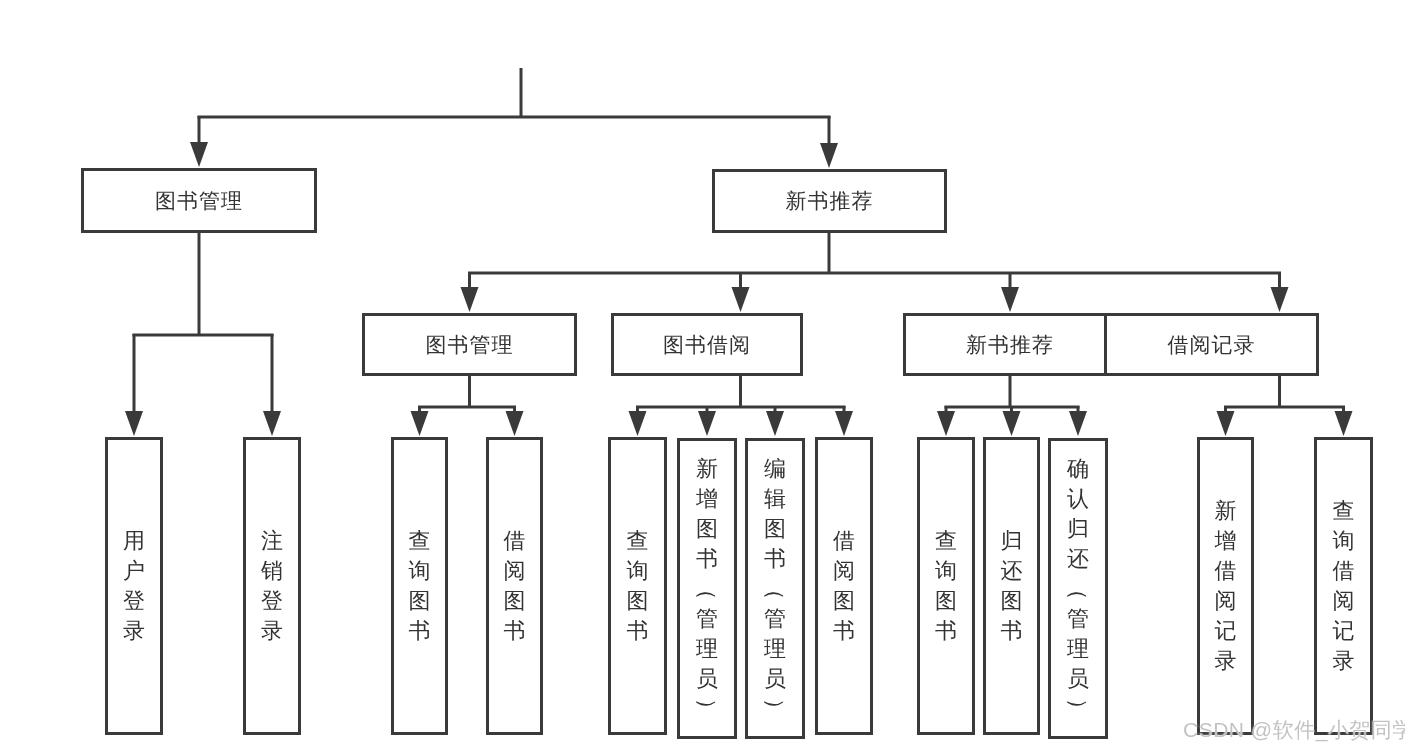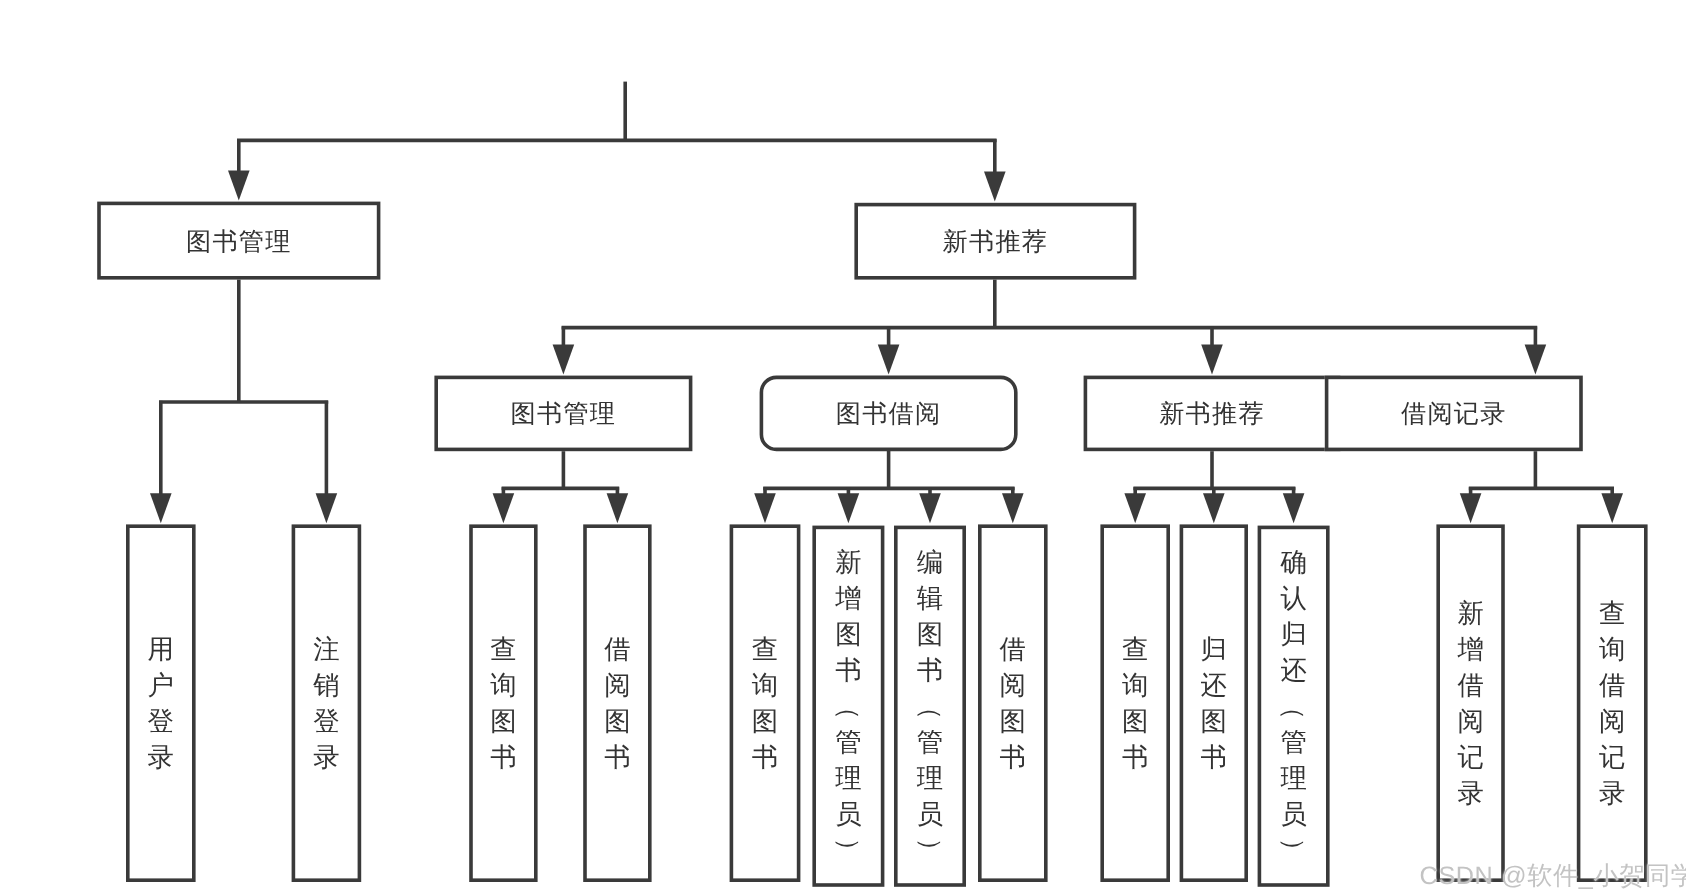--- a/index.html
+++ b/index.html
@@ -94,21 +94,21 @@
     <line x1="1343.5" y1="406" x2="1343.5" y2="413"></line>
     <polygon stroke="none" points="1216.5,411 1234.5,411 1225.5,436"></polygon>
     <polygon stroke="none" points="1334.5,411 1352.5,411 1343.5,436"></polygon>
   </svg>
 
 
   <div class="node node-h" style="left:81px;top:168px;width:236px;height:65px;">图书管理</div>
   <div class="node node-h" style="left:712px;top:169px;width:235px;height:64px;">新书推荐</div>
 
   <div class="node node-h" style="left:362px;top:313px;width:215px;height:63px;">图书管理</div>
-  <div class="node node-h" style="left:633px;top:313px;width:215px;height:63px;border-radius:14px;">图书借阅</div>
+  <div class="node node-h" style="left:611px;top:313px;width:192px;height:63px;">图书借阅</div>
   <div class="node node-h" style="left:903px;top:313px;width:214px;height:63px;">新书推荐</div>
   <div class="node node-h" style="left:1104px;top:313px;width:215px;height:63px;">借阅记录</div>
 
   <div class="node node-v" style="left:105px;top:437px;width:58px;height:298px;">
       <span>用</span>
       <span>户</span>
       <span>登</span>
       <span>录</span>
     </div>
   <div class="node node-v" style="left:243px;top:437px;width:58px;height:298px;">

